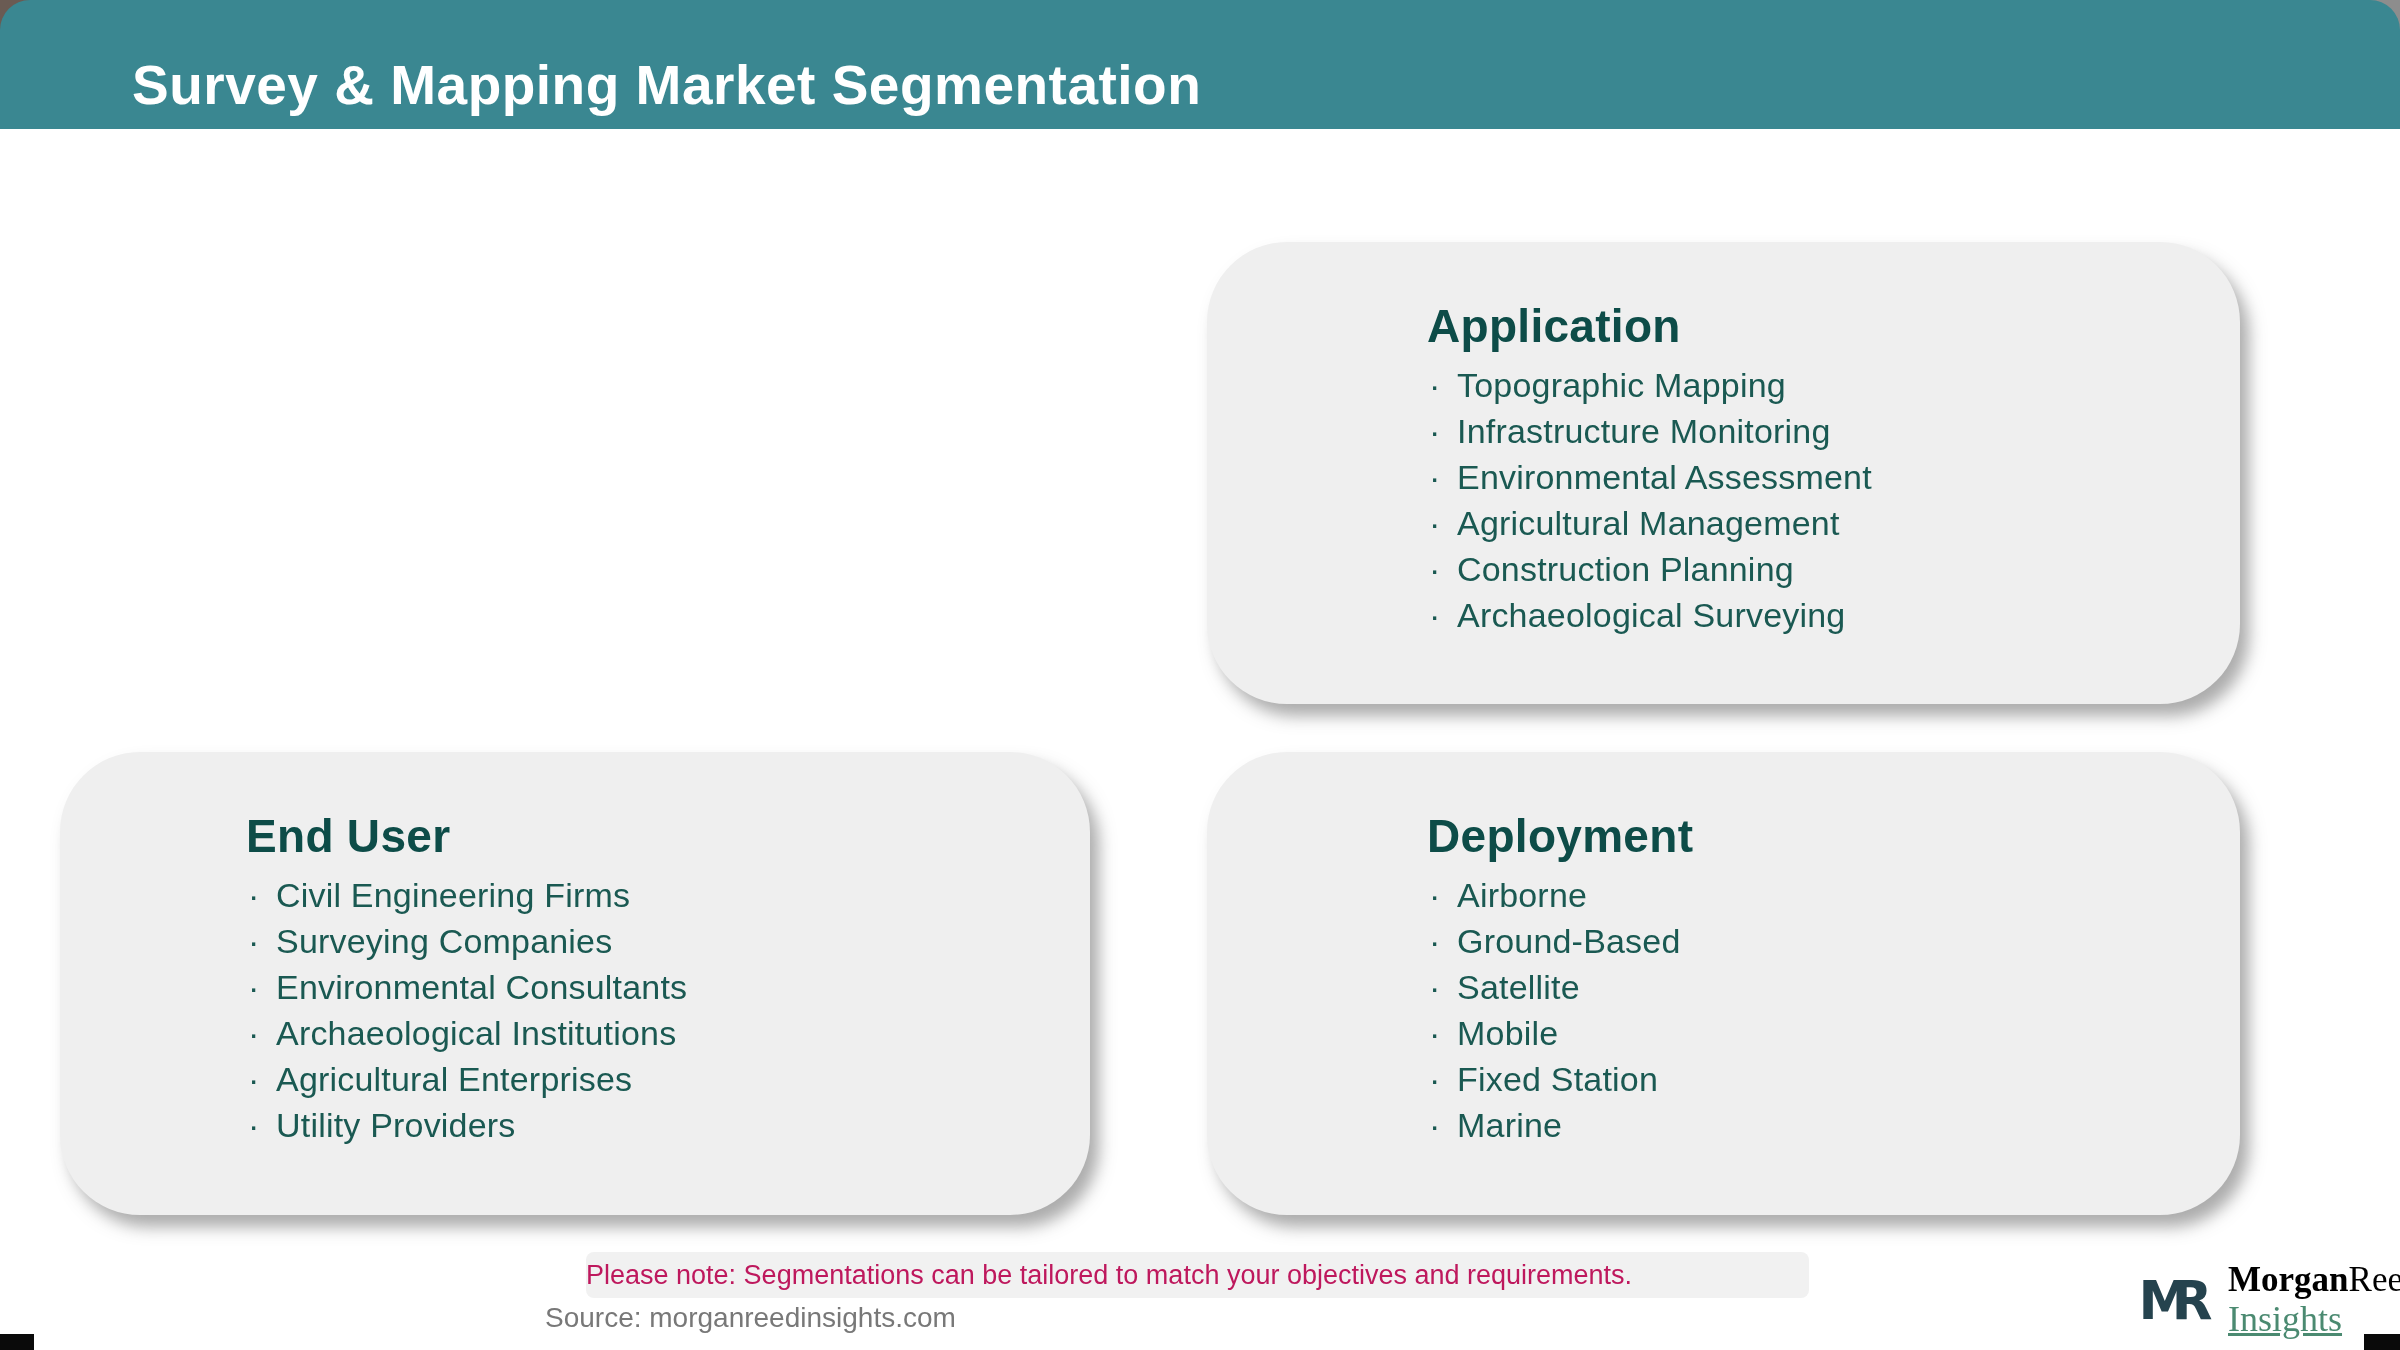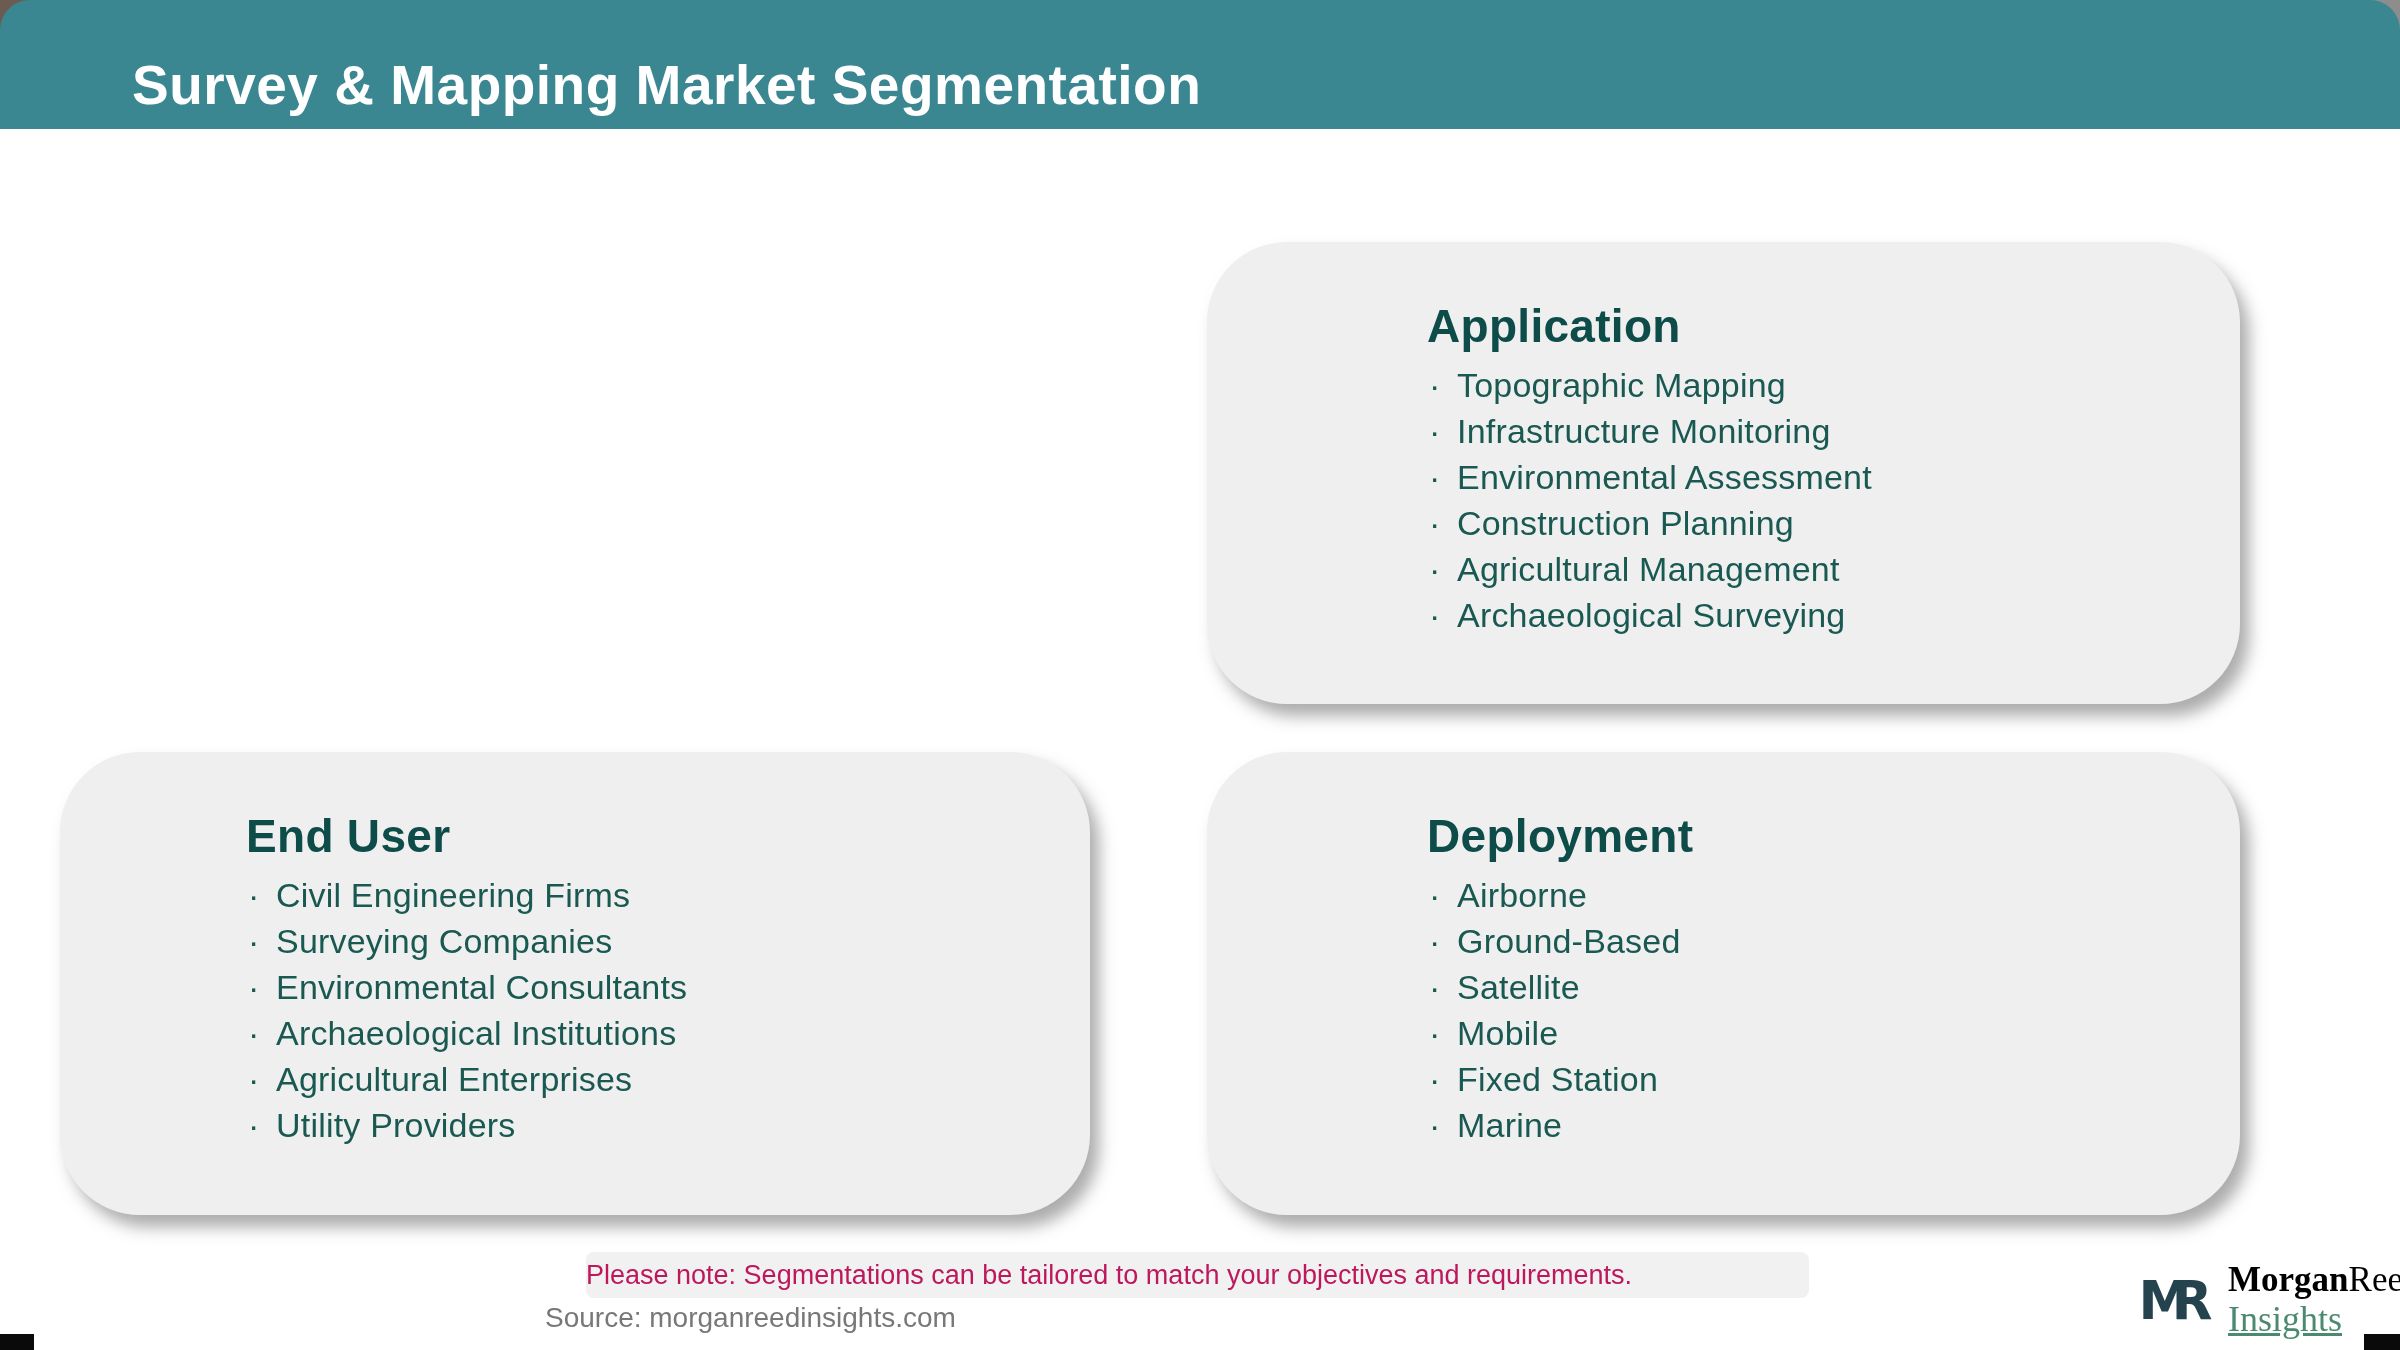--- a/index.html
+++ b/index.html
@@ -69,22 +69,22 @@
   </div>
 
 
   <div class="card card-app col2">
     <div class="card-inner">
       <h2 class="card-title">Application</h2>
       <ul class="card-list">
         <li>Topographic Mapping</li>
         <li>Infrastructure Monitoring</li>
         <li>Environmental Assessment</li>
+        <li>Agricultural Management</li>
         <li>Construction Planning</li>
-        <li>Agricultural Management</li>
         <li>Archaeological Surveying</li>
       </ul>
     </div>
   </div>
 
   <div class="card card-user col1">
     <div class="card-inner">
       <h2 class="card-title">End User</h2>
       <ul class="card-list">
         <li>Civil Engineering Firms</li>

